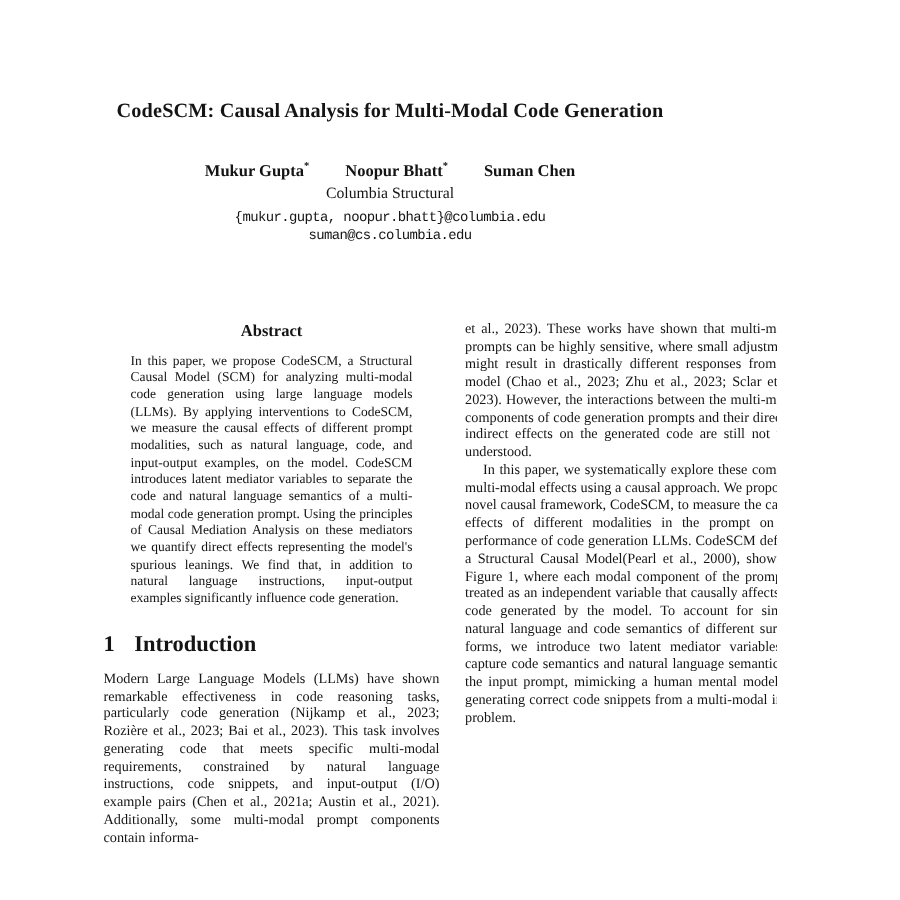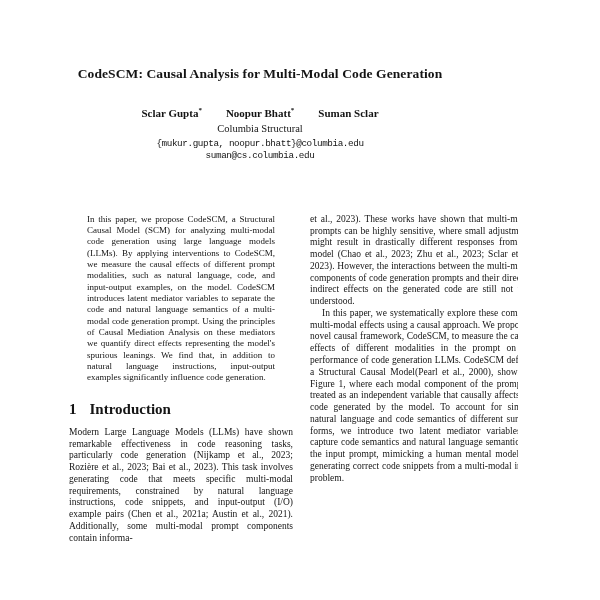--- a/index.html
+++ b/index.html
@@ -77,32 +77,33 @@
   .body-p.indent { text-indent: 12px; }
 </style>
 </head>
 <body>
 
 <div class="page">
 
   <h1 class="title">CodeSCM: Causal Analysis for Multi-Modal Code Generation</h1>
 
   <div class="authors">
-    <span class="author"><span>Sclar Gupta</span><sup>*</sup></span><span class="author"><span>Noopur Bhatt</span><sup>*</sup></span><span class="author"><span>Suman Sclar</span><sup></sup></span>
+    <span class="author"><span>Mukur Gupta</span><sup>*</sup></span><span class="author"><span>Noopur Bhatt</span><sup>*</sup></span><span class="author"><span>Suman Chen</span><sup></sup></span>
   </div>
 
   <div class="affiliation">Columbia Structural</div>
 
   <div class="email">{mukur.gupta, noopur.bhatt}@columbia.edu</div>
   <div class="email">suman@cs.columbia.edu</div>
 
   <div class="columns">
 
     <div class="col">
       <div class="abstract">
+        <div class="abstract-heading">Abstract</div>
         <p class="abstract-text">In this paper, we propose CodeSCM, a Structural Causal Model (SCM) for analyzing multi-modal code generation using large language models (LLMs). By applying interventions to CodeSCM, we measure the causal effects of different prompt modalities, such as natural language, code, and input-output examples, on the model. CodeSCM introduces latent mediator variables to separate the code and natural language semantics of a multi-modal code generation prompt. Using the principles of Causal Mediation Analysis on these mediators we quantify direct effects representing the model's spurious leanings. We find that, in addition to natural language instructions, input-output examples significantly influence code generation.</p>
       </div>
       <h2 class="section-heading"><span class="sec-num">1</span><span>Introduction</span></h2>
       <p class="body-p">Modern Large Language Models (LLMs) have shown remarkable effectiveness in code reasoning tasks, particularly code generation (Nijkamp et al., 2023; Rozière et al., 2023; Bai et al., 2023). This task involves generating code that meets specific multi-modal requirements, constrained by natural language instructions, code snippets, and input-output (I/O) example pairs (Chen et al., 2021a; Austin et al., 2021). Additionally, some multi-modal prompt components contain informa-</p>
     </div>
 
     <div class="col">
       <p class="body-p">et al., 2023). These works have shown that multi-modal prompts can be highly sensitive, where small adjustments might result in drastically different responses from the model (Chao et al., 2023; Zhu et al., 2023; Sclar et al., 2023). However, the interactions between the multi-modal components of code generation prompts and their direct or indirect effects on the generated code are still not well understood.</p>
       <p class="body-p indent">In this paper, we systematically explore these complex multi-modal effects using a causal approach. We propose a novel causal framework, CodeSCM, to measure the causal effects of different modalities in the prompt on the performance of code generation LLMs. CodeSCM defines a Structural Causal Model(Pearl et al., 2000), shown in Figure 1, where each modal component of the prompt is treated as an independent variable that causally affects the code generated by the model. To account for similar natural language and code semantics of different surface forms, we introduce two latent mediator variables to capture code semantics and natural language semantics of the input prompt, mimicking a human mental model for generating correct code snippets from a multi-modal input problem.</p>
     </div>

